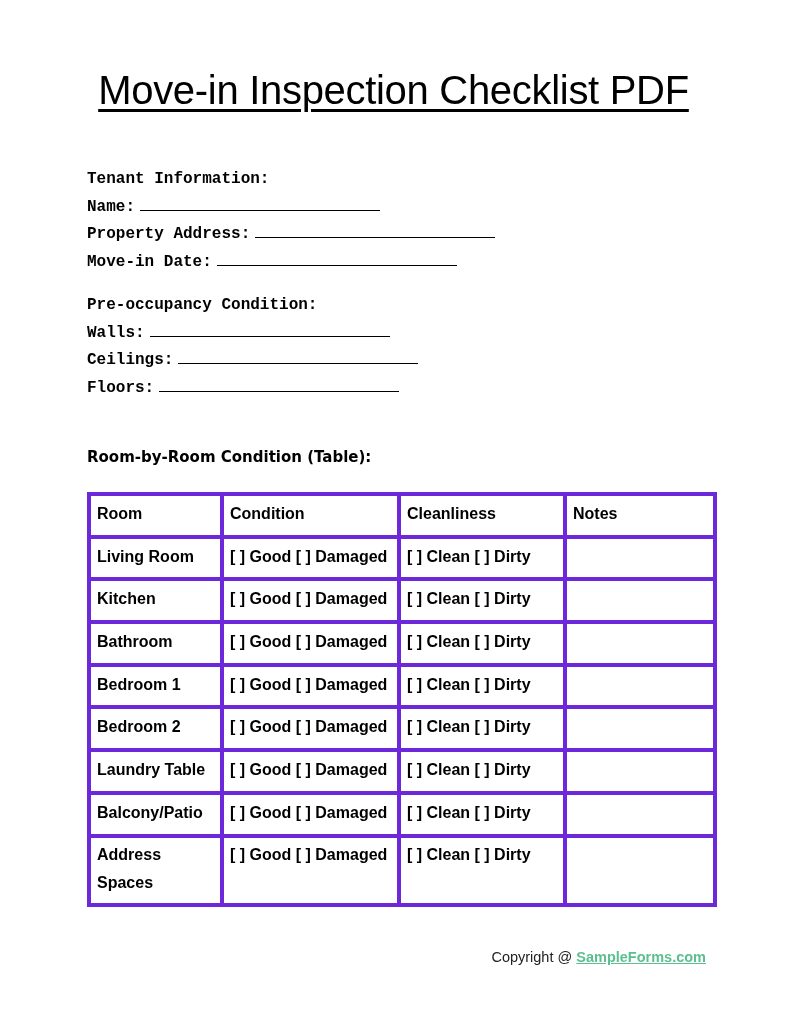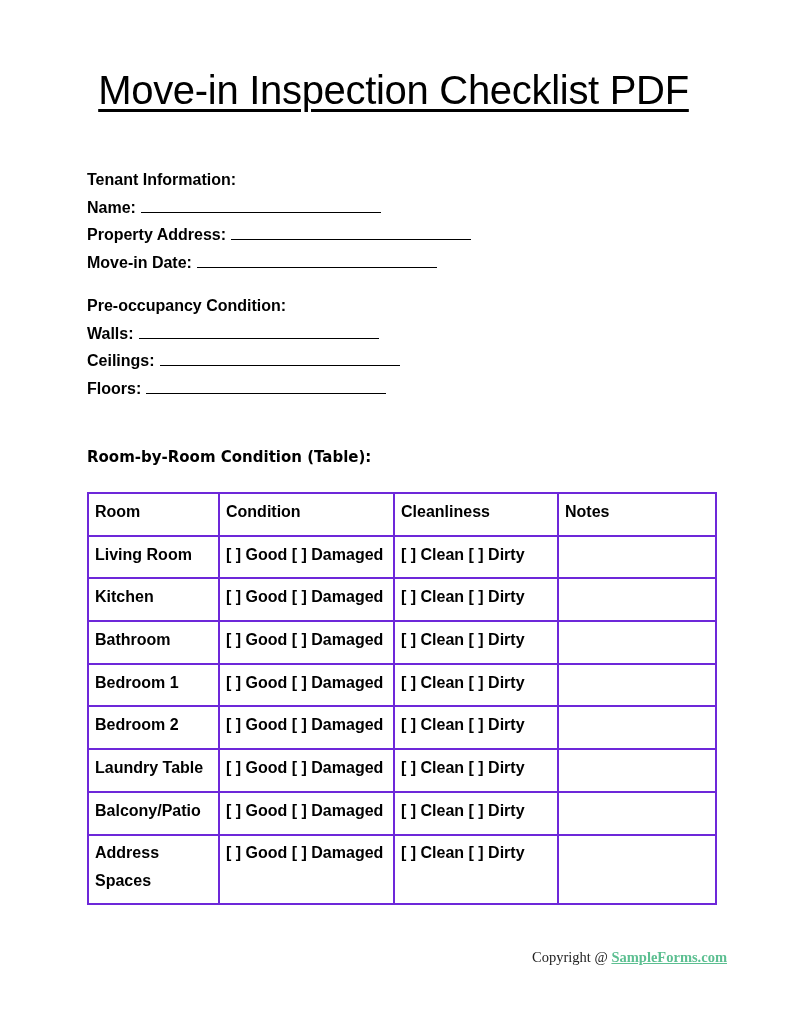--- a/index.html
+++ b/index.html
@@ -3,39 +3,39 @@
   <meta charset="utf-8">
   <style>
     html, body { margin: 0; padding: 0; background: #ffffff; }
     body { width: 804px; height: 1027px; position: relative; font-family: "Liberation Sans", sans-serif; color: #000; }
     .title {
       position: absolute; left: 0; width: 787px; top: 68px; margin: 0;
       text-align: center; font-size: 40px; font-weight: normal; text-decoration: underline;
       text-decoration-thickness: 3px; text-underline-offset: 5px;
       font-family: "Liberation Sans", sans-serif; letter-spacing: -0.3px;
     }
-    .section { position: absolute; left: 87px; font-size: 16px; font-weight: bold; }
+    .section { position: absolute; left: 87px; font-size: 16px; font-weight: bold; font-family: Liberation Mono, monospace; }
     .line { height: 27.5px; line-height: 27.5px; white-space: nowrap; }
     .blank { display: inline-block; width: 240px; border-bottom: 1.2px solid #000; height: 14px; margin-left: 5px; vertical-align: baseline; }
     #sec1 { top: 166px; }
     #sec2 { top: 292px; }
     .subhead { position: absolute; left: 87px; top: 448px; font-size: 16px; font-weight: bold; font-family: "DejaVu Sans", sans-serif; font-size: 15px; }
     table.grid {
       position: absolute; left: 87px; top: 492px; width: 630px; border-collapse: collapse;
       font-size: 16px; font-weight: bold;
     }
     table.grid td, table.grid th {
-      border: 2px solid #6d28d9; text-align: left; vertical-align: top; padding: 8px 6px 0 6px;
+      border: 4px solid #6d28d9; text-align: left; vertical-align: top; padding: 8px 6px 0 6px;
       font-weight: bold; line-height: 20px;
     }
     table.grid tr { height: 42.7px; }
     table.grid tr.tall { height: 69px; }
     table.grid tr.tall td { line-height: 28px; padding-top: 3px; }
     .col1 { width: 117px; } .col2 { width: 161px; } .col3 { width: 150px; } .col4 { width: auto; }
-    .footer { position: absolute; right: 77px; top: 949px; font-size: 15px; font-family: Liberation Serif, serif; font-size: 14.5px; color: #222; }
+    .footer { position: absolute; right: 98px; top: 949px; font-size: 15px; font-family: Liberation Sans, sans-serif; font-size: 14.5px; color: #222; }
     .footer a { color: #5cbf91; font-weight: bold; text-decoration: underline; }
   </style>
 </head>
 <body>
 
 <h1 class="title">Move-in Inspection Checklist PDF</h1>
 
 <div class="section" id="sec1">
   <div class="line">Tenant Information:</div>
   <div class="line"><span>Name:</span><span class="blank"></span></div>

